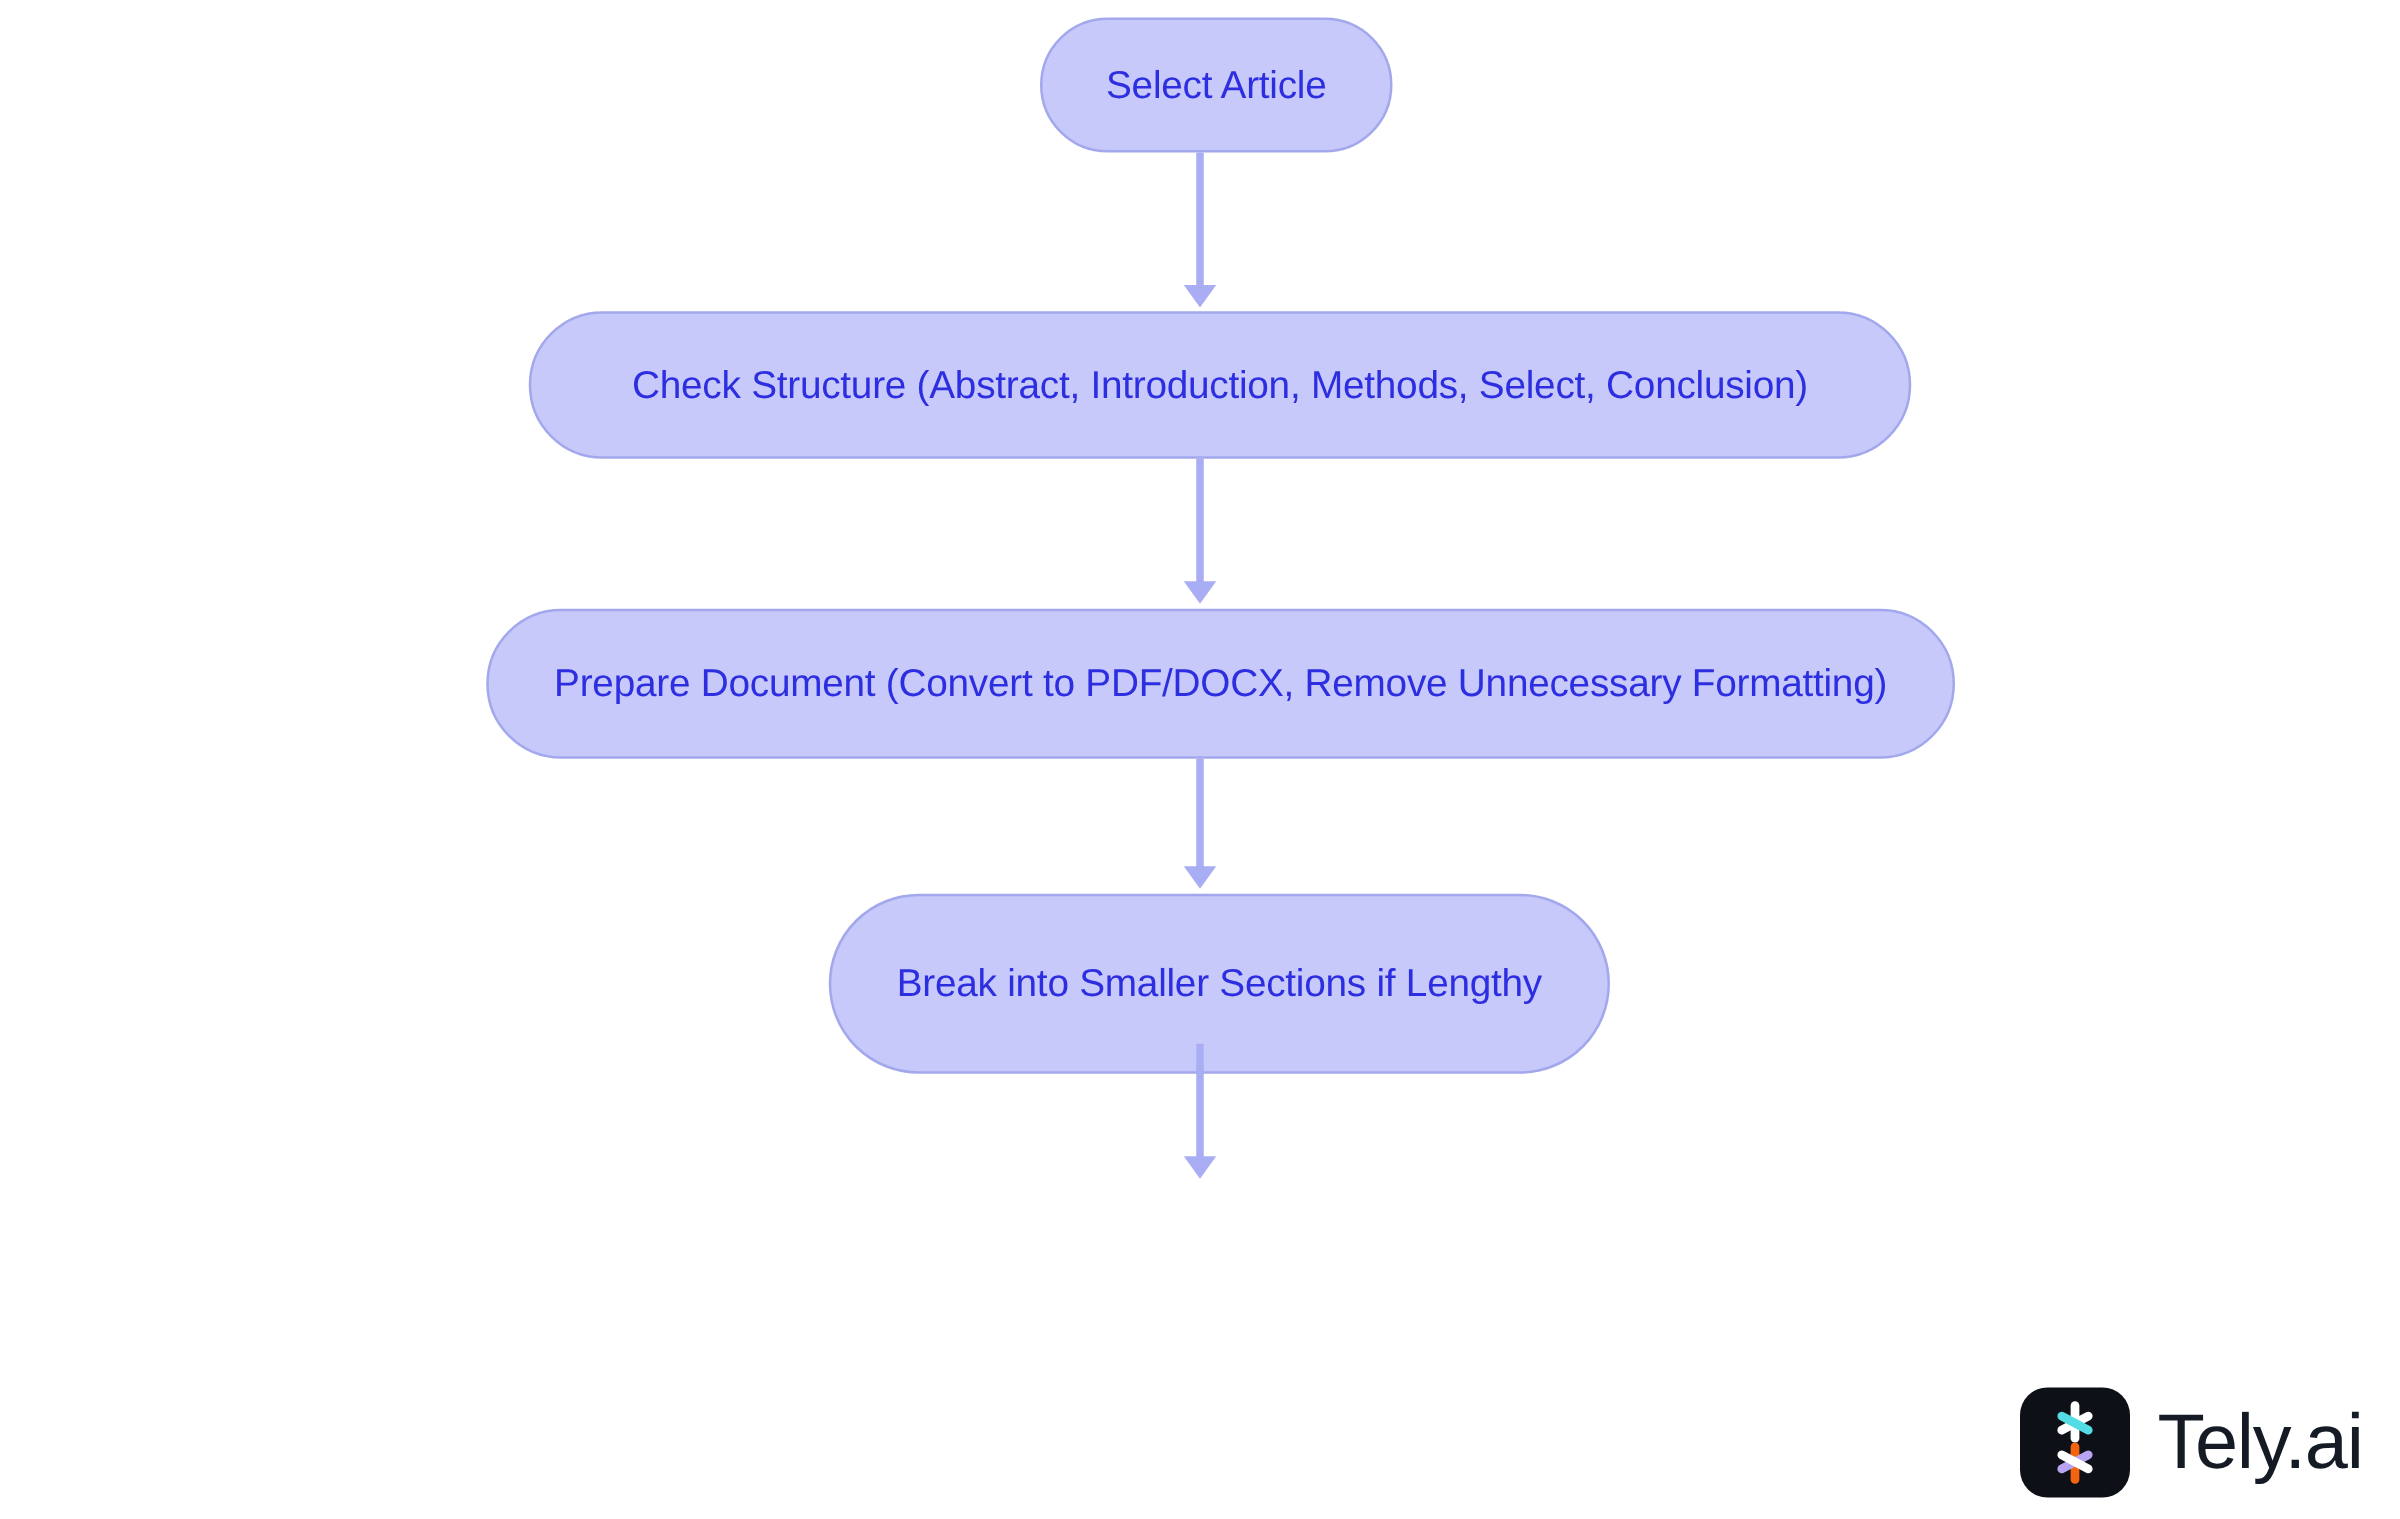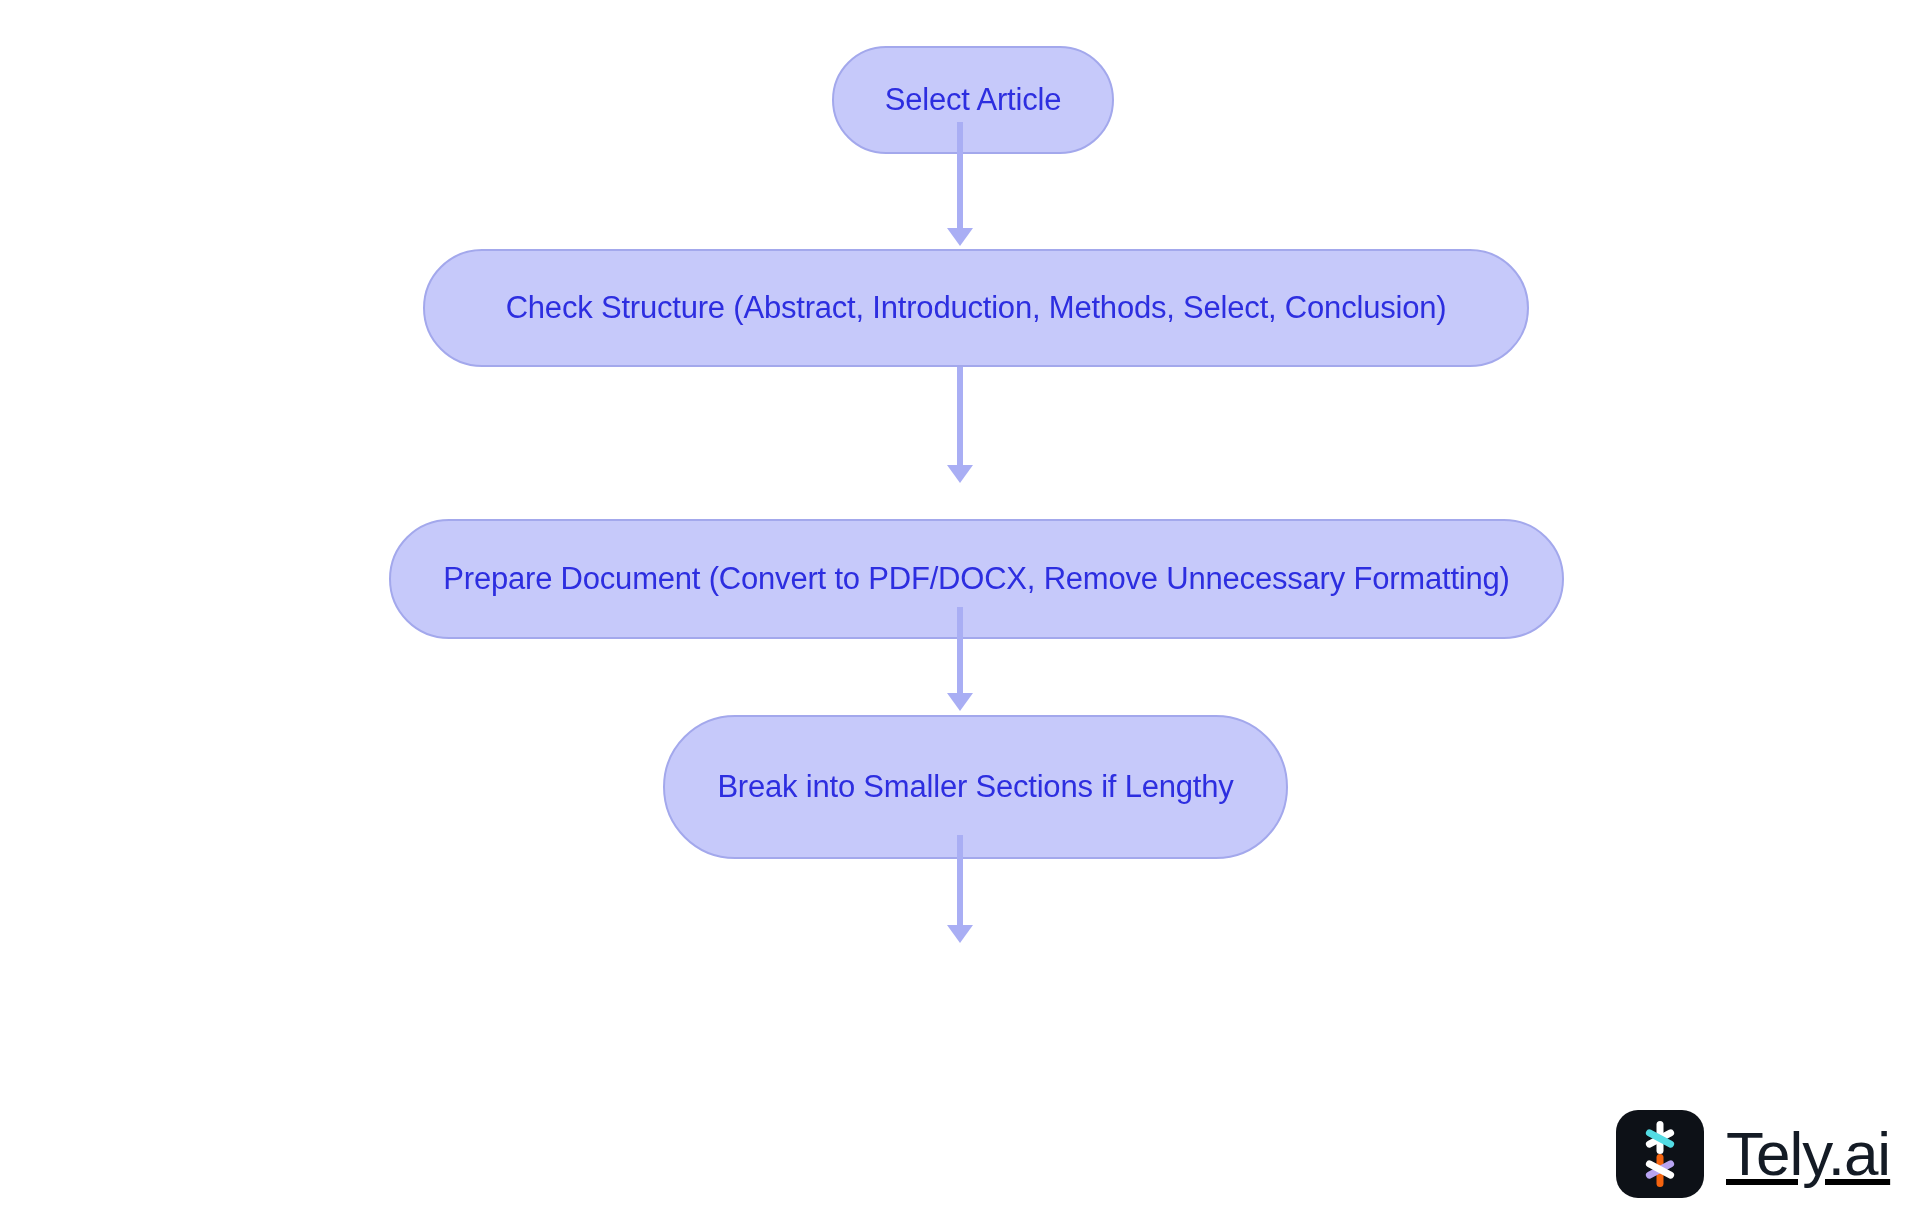--- a/index.html
+++ b/index.html
@@ -41,23 +41,23 @@
     white-space: nowrap;
     text-align: center;
     line-height: 1.1;
   }
 
   .node-label {
     display: block;
     padding: 0 26px;
   }
 
-  #node-select-article   { left: 832px;  top: 14px;   width: 282px; height: 108px; margin-top: 32px; }
+  #node-select-article   { left: 832px;  top: 14px;   width: 282px; height: 108px; }
   #node-check-structure  { left: 423px;  top: 249px;  width: 1106px; height: 118px; }
-  #node-prepare-document { left: 389px;  top: 487px;  width: 1175px; height: 120px; margin-top: 32px; }
+  #node-prepare-document { left: 389px;  top: 487px;  width: 1175px; height: 120px; }
   #node-break-sections   { left: 663px;  top: 715px;  width: 625px;  height: 144px; }
   #node-ethical-ai       { left: 565px;  top: 948px;  width: 823px;  height: 124px; }
 
   
   .connector {
     position: absolute;
     left: 50%;
     width: 6px;
     margin-left: -3px;
     background: #a9aef4;
@@ -83,21 +83,20 @@
   #arrow-4 { top: 925px; }
 
   
   #brand-logo {
     position: absolute;
     left: 1616px;
     top: 1110px;
     display: flex;
     align-items: center;
     gap: 22px;
-    text-decoration: underline;
   }
   #brand-mark {
     width: 88px;
     height: 88px;
     border-radius: 22px;
     background: #0d1117;
     position: relative;
     overflow: hidden;
     flex: none;
   }

